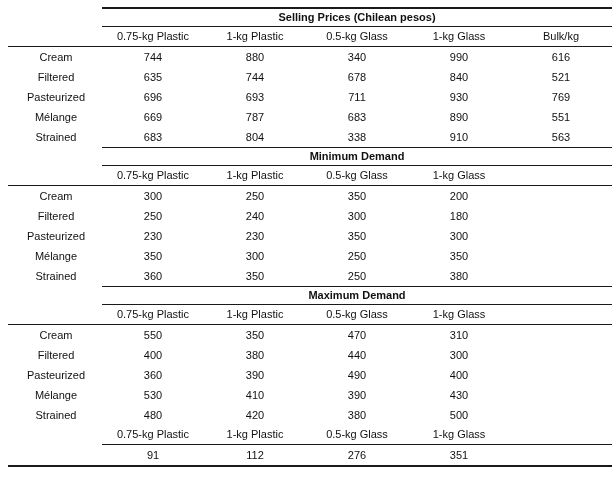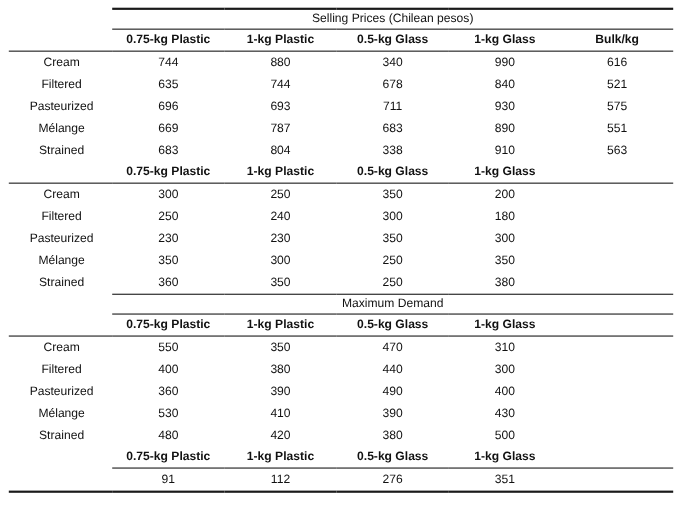--- a/index.html
+++ b/index.html
@@ -19,28 +19,28 @@
   }
   td, th {
     padding: 0;
     margin: 0;
     font-size: 11px;
     line-height: 1;
     white-space: nowrap;
     overflow: hidden;
     vertical-align: middle;
   }
-  th { font-weight: bold; }
+  th { font-weight: normal; }
   .stub { text-align: center; padding-left: 2px; }
   .val, .colhead, .pad { text-align: center; }
   .band {
     border-top: 1px solid #1a1a1a;
     border-bottom: 1px solid #1a1a1a;
     text-align: center;
-    font-weight: normal;
+    font-weight: bold;
   }
   #table-body tr:first-child .band { border-top: 2px solid #1a1a1a; }
   .band-row td { height: 17px; }
   .header-row td, .header-row th { height: 19px; }
   .data-row td { height: 20px; }
   .rule-full td, .rule-full th { border-bottom: 1px solid #1a1a1a; }
   .rule-data th:not(.stub), .rule-data td:not(.stub) { border-bottom: 1px solid #1a1a1a; }
   #table-body tr:last-child td { border-bottom: 2px solid #1a1a1a; }
 </style>
 </head>
@@ -84,38 +84,42 @@
           <td class="val">678</td>
           <td class="val">840</td>
           <td class="val">521</td>
         </tr>
         <tr class="data-row">
           <td class="stub">Pasteurized</td>
           <td class="val">696</td>
           <td class="val">693</td>
           <td class="val">711</td>
           <td class="val">930</td>
-          <td class="val">575</td>
+          <td class="val">769</td>
         </tr>
         <tr class="data-row">
           <td class="stub">Mélange</td>
           <td class="val">669</td>
           <td class="val">787</td>
           <td class="val">683</td>
           <td class="val">890</td>
           <td class="val">551</td>
         </tr>
         <tr class="data-row">
           <td class="stub">Strained</td>
           <td class="val">683</td>
           <td class="val">804</td>
           <td class="val">338</td>
           <td class="val">910</td>
           <td class="val">563</td>
         </tr>
+        <tr class="band-row">
+          <td class="stub"></td>
+          <td class="band" colspan="5">Minimum Demand</td>
+        </tr>
         <tr class="header-row rule-full">
           <td class="stub"></td>
           <th class="colhead">0.75-kg Plastic</th>
           <th class="colhead">1-kg Plastic</th>
           <th class="colhead">0.5-kg Glass</th>
           <th class="colhead">1-kg Glass</th>
           <th class="pad"></th>
         </tr>
         <tr class="data-row">
           <td class="stub">Cream</td>

